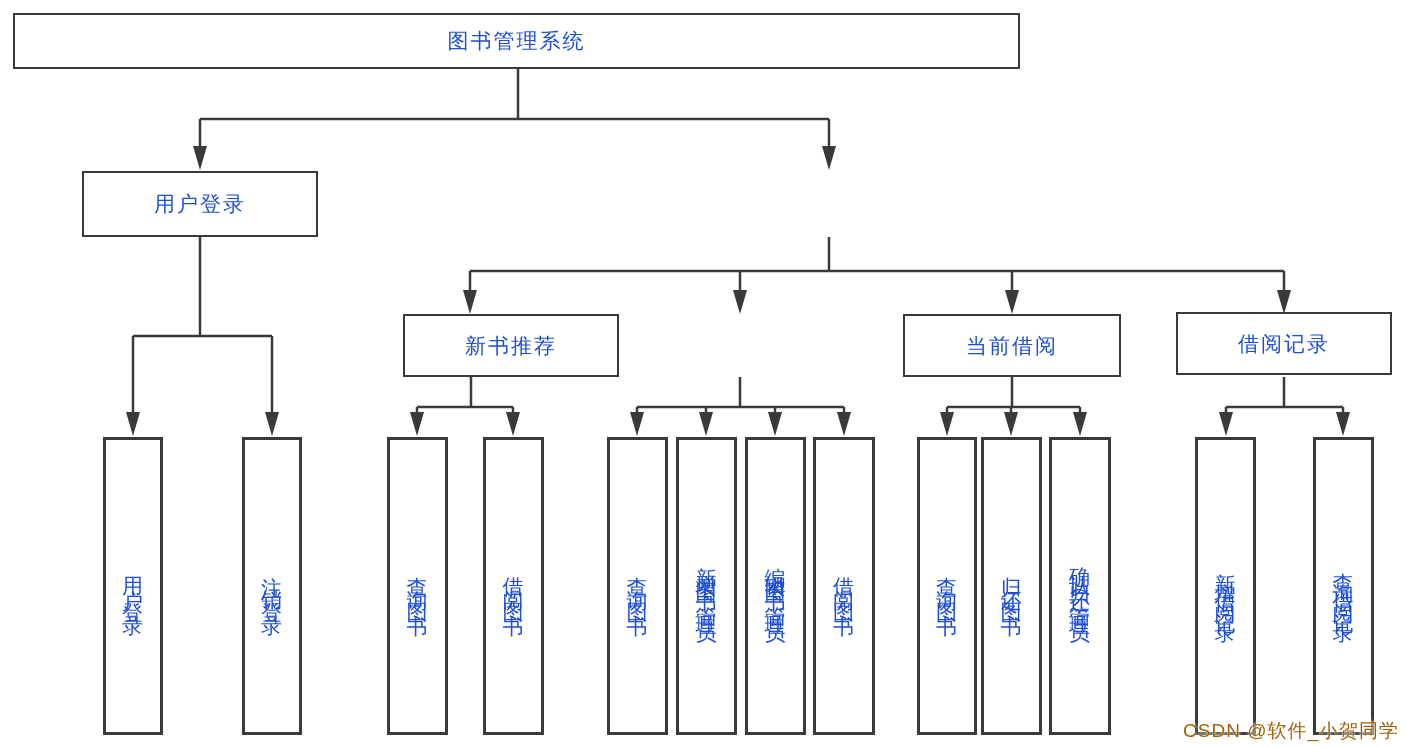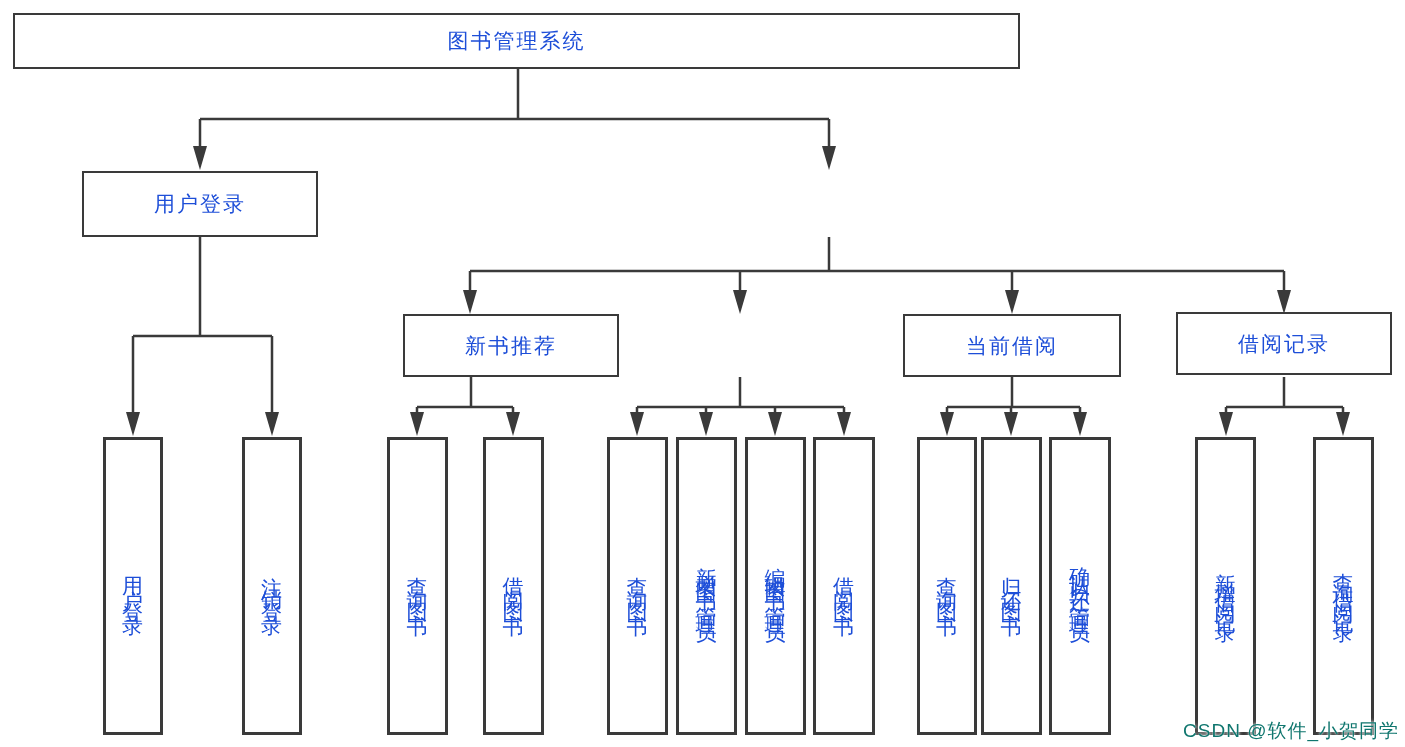--- a/index.html
+++ b/index.html
@@ -48,21 +48,21 @@
   }
   .ls4 { letter-spacing: 13px; }
   .ls6 { letter-spacing: 10px; }
   .ls9 { letter-spacing: 8px; }
   .watermark {
     position: absolute;
     right: 6px;
     bottom: 3px;
     font-size: 19px;
     letter-spacing: 1px;
-    color: #0f766e;
+    color: #a16207;
     text-shadow: 0 0 2px #ffffff, 0 0 4px #ffffff;
     white-space: nowrap;
   }
 </style>
 </head>
 <body>
 
 <div class="stage">
 
   <svg class="connectors" viewBox="0 0 1405 747" xmlns="http://www.w3.org/2000/svg">

